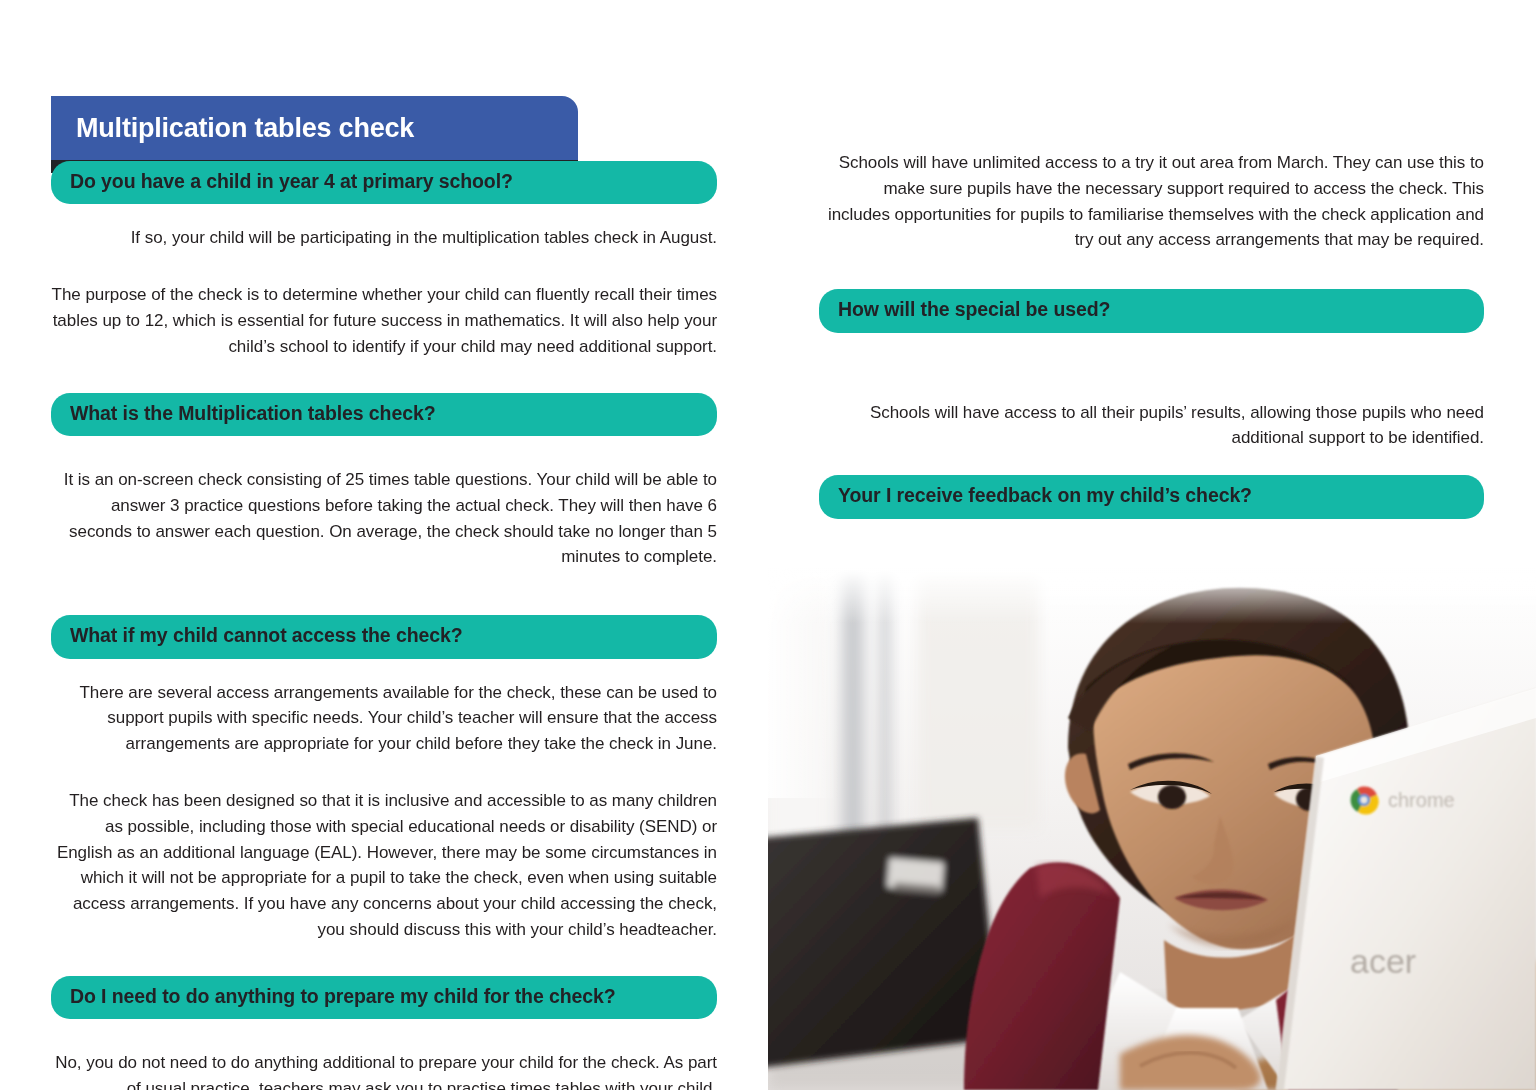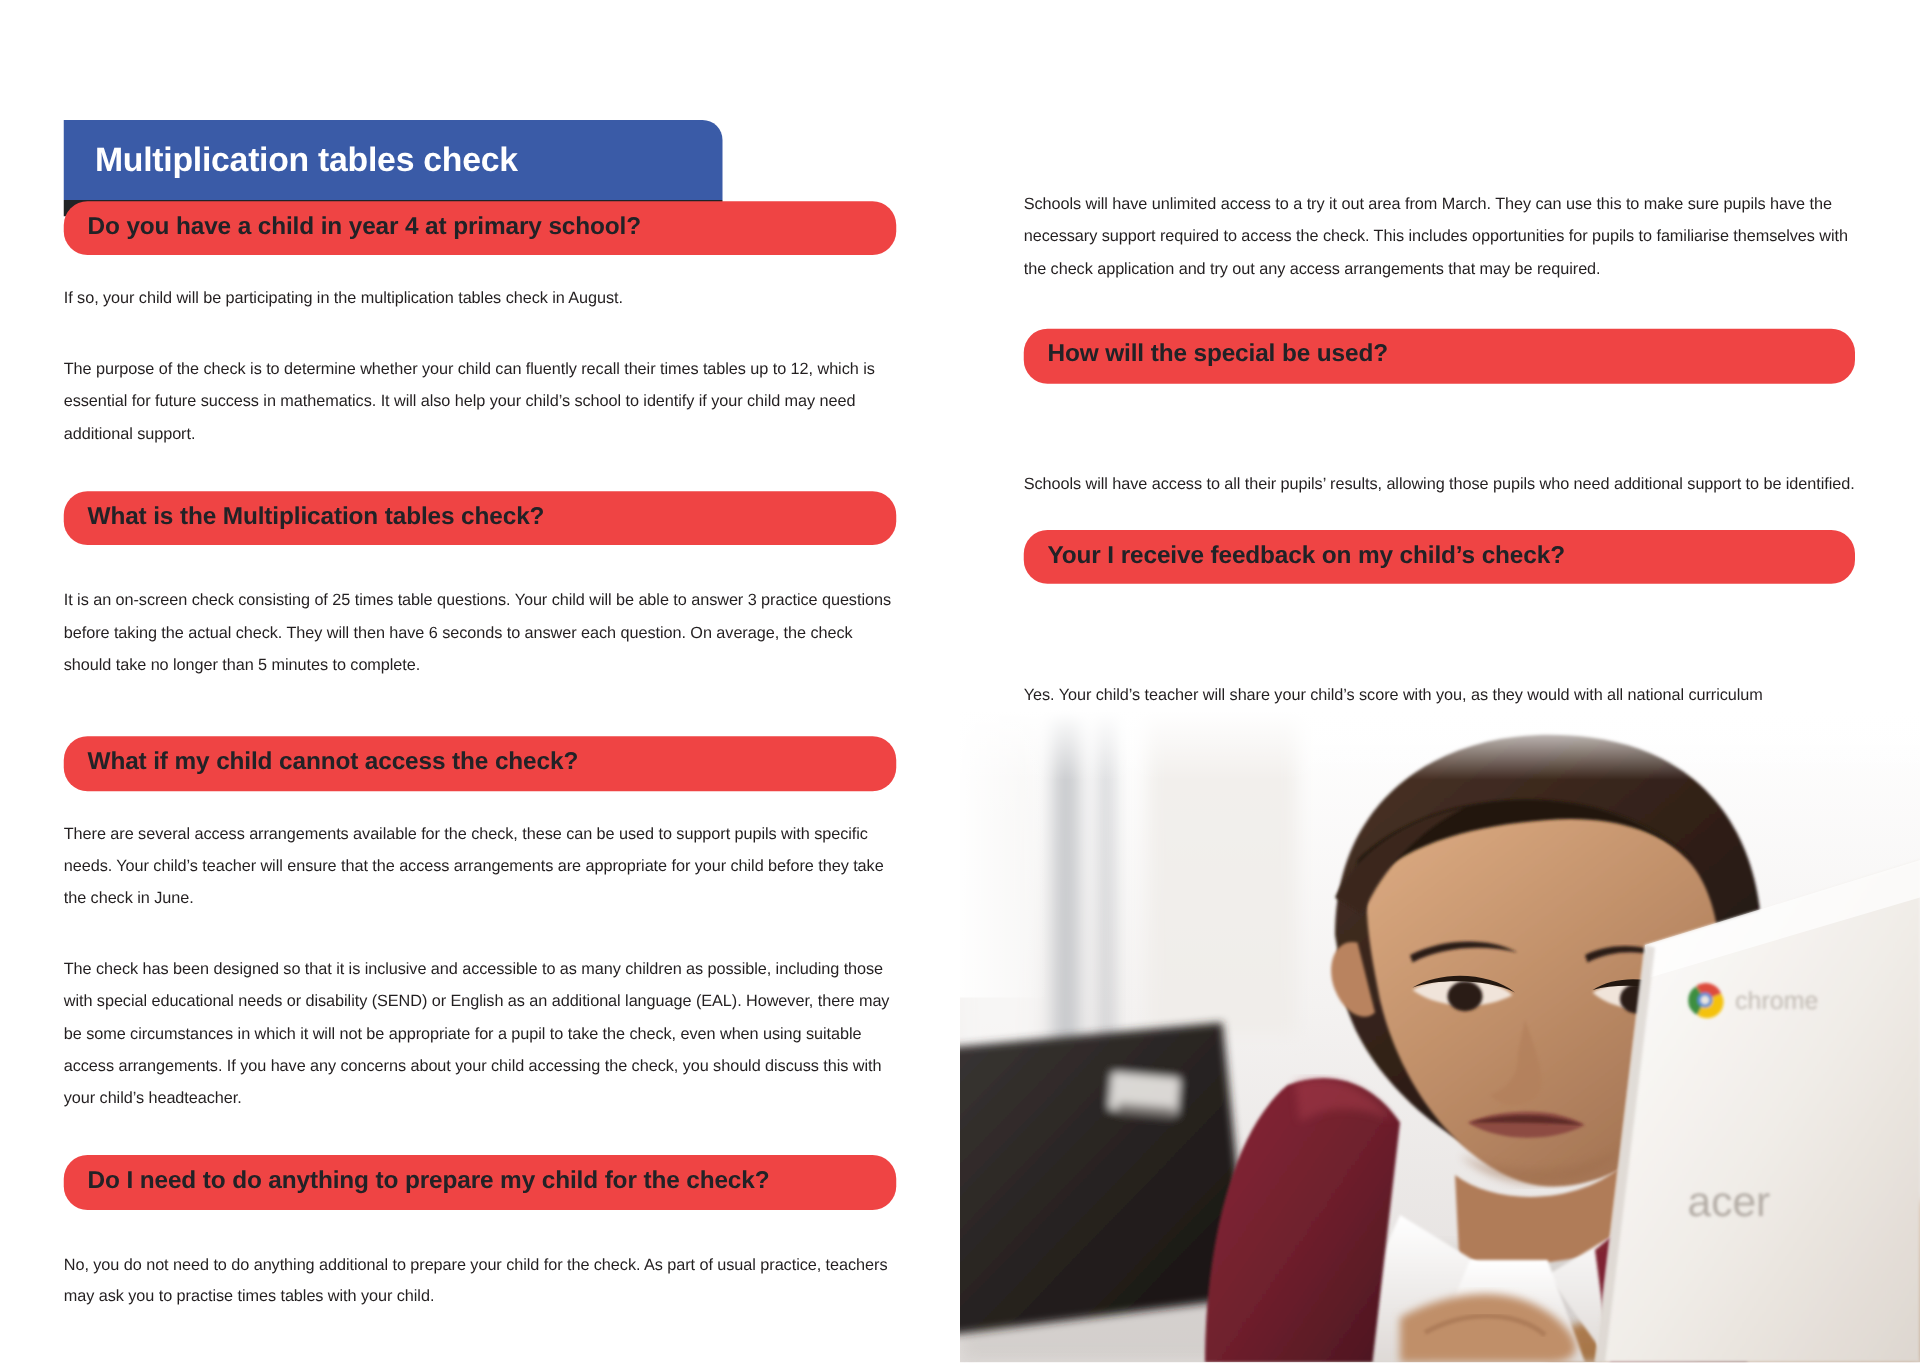--- a/index.html
+++ b/index.html
@@ -52,41 +52,42 @@
     top: 0;
   }
   .col-left  { left: 51px;  width: 666px; }
   .col-right { left: 819px; width: 665px; }
 
   .col-left  .inner { padding-top: 161px; }
   .col-right .inner { padding-top: 150px; }
 
   
   .pill {
-    background: #ef4444;
+    background: #14b8a6;
     border-radius: 19px;
     padding: 9px 0 11px 19px;
     margin-bottom: 21px;
   }
   .pill-text {
     font-size: 19.5px;
     font-weight: bold;
     color: #222226;
     letter-spacing: -0.1px;
     line-height: 1.2;
   }
 
   .section { margin-bottom: 9px; }
 
   p.body {
-    font-size: 13px;
+    font-size: 17px;
     line-height: 25.8px;
     color: #231f20;
     margin-bottom: 21px;
     letter-spacing: -0.05px;
+    text-align: right;
   }
   p.body:last-child { margin-bottom: 0; margin-top: 31px; }
 
   .block-gap-s  { height: 15px; }
   .block-gap-m  { height: 24px; }
   .block-gap-l  { height: 36px; }
 
   
   .photo {
     position: absolute;

